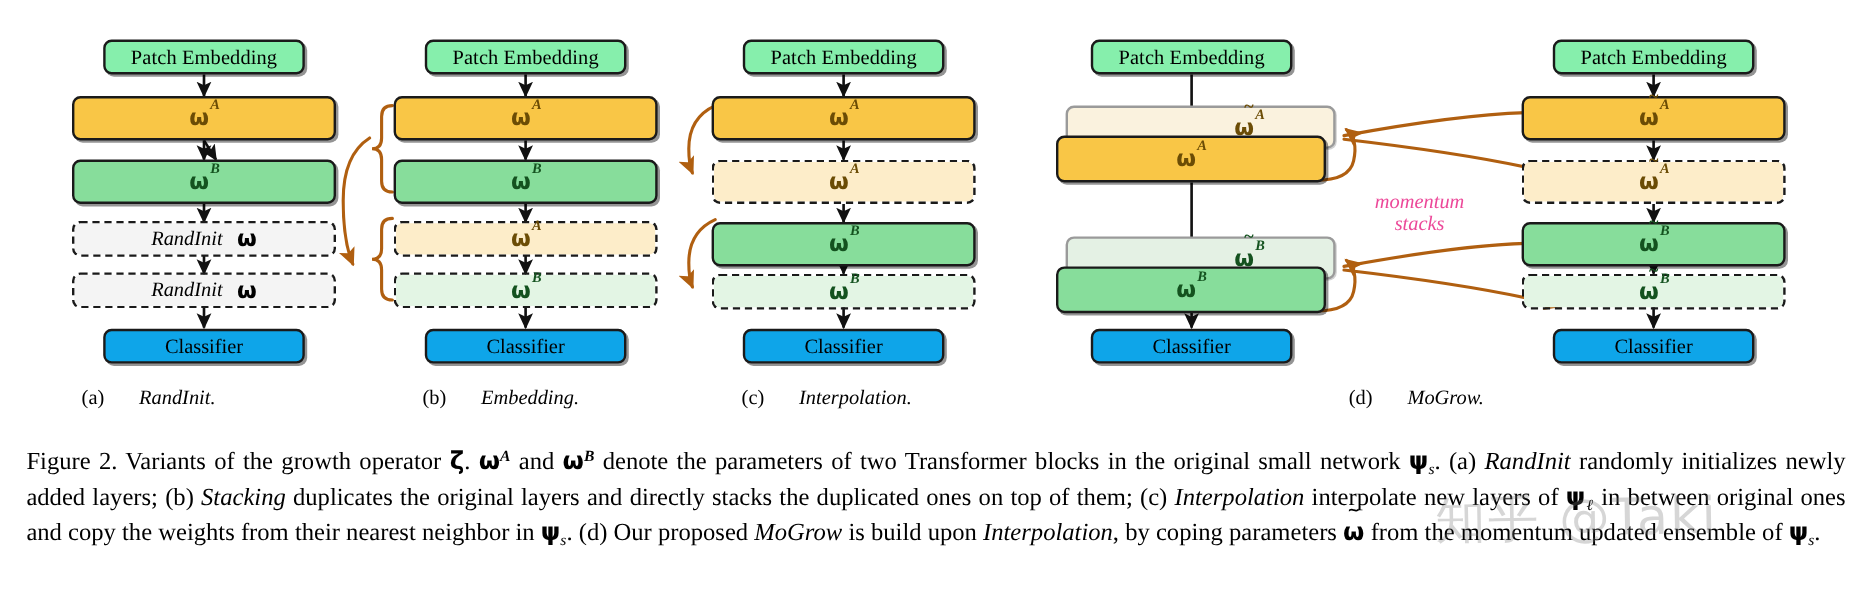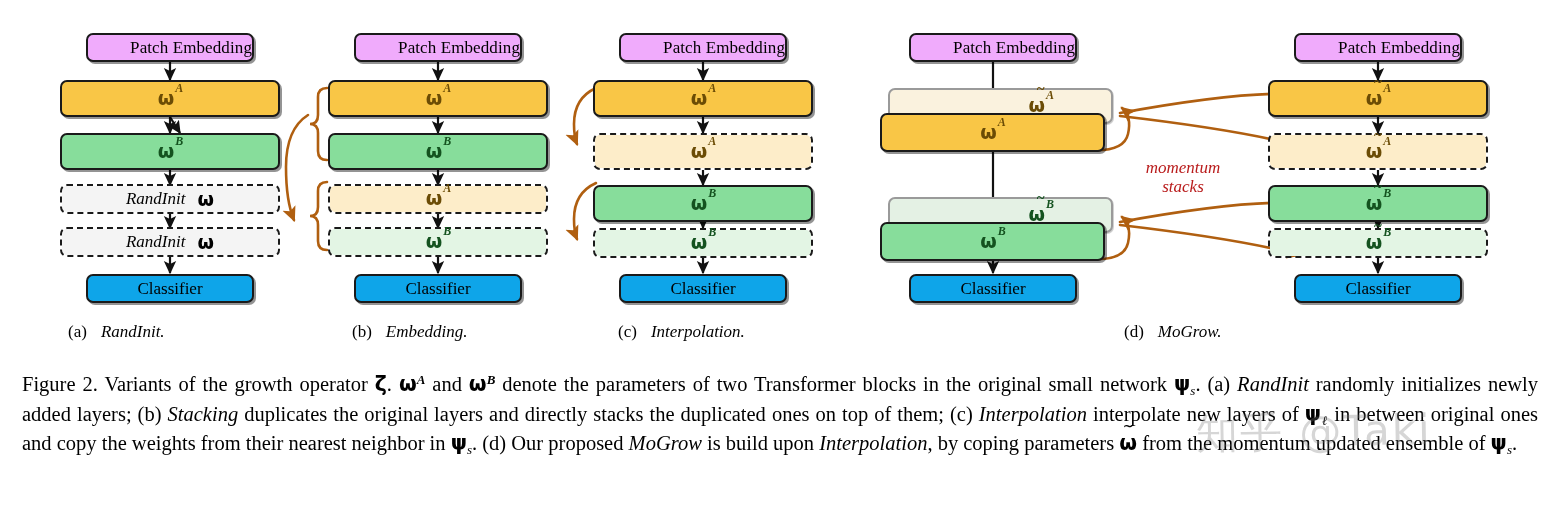--- a/index.html
+++ b/index.html
@@ -31,46 +31,46 @@
   .sup{font-size:12px;font-style:italic;font-weight:bold;vertical-align:super;
        position:relative;top:-6px;left:1px;}
   .wsym{font-family:"DejaVu Sans",sans-serif;font-weight:bold;font-size:19px;}
   .wtil{position:relative;display:inline-block;}
   .wtil .tilde{
     position:absolute;left:50%;top:-12px;transform:translateX(-50%);
     font-size:15px;font-weight:bold;line-height:1;
   }
 
   
-  .c-patch{background:#f0abfc;justify-content:flex-end;}
+  .c-patch{background:#86efac;}
   .c-class{background:#0ea5e9;}
   .c-amber{background:#f9c646;}
   .c-amber-l{background:#fdedc9;}
   .c-amber-g{background:#faf2de;}
   .c-green{background:#87dd9b;}
   .c-green-l{background:#e3f5e4;}
   .c-green-g{background:#e4f1e4;}
   .c-gray{background:#f4f4f4;}
 
   .lbl-amber{color:#6b4c05;}
   .lbl-green{color:#14521f;}
 
   
   .momentum{
     position:absolute;text-align:center;font-style:italic;
-    color:#b91c1c;font-size:17px;line-height:1.12;
+    color:#ec4899;font-size:17px;line-height:1.12;
     font-family:"Liberation Serif","DejaVu Serif",serif;
   }
 
   
   .subcap{
     position:absolute;font-size:17px;white-space:nowrap;
   }
   .subcap .tag{font-style:normal;}
-  .subcap .nm{font-style:italic;margin-left:14px;}
+  .subcap .nm{font-style:italic;margin-left:29px;}
 
   
   #caption{
     position:absolute;left:22px;top:371px;width:1516px;
     font-size:20.5px;line-height:27.6px;text-align:justify;
     font-family:"Liberation Serif","DejaVu Serif",serif;
   }
   #caption i{font-style:italic;}
   .mt{font-family:"DejaVu Sans",sans-serif;font-weight:bold;}
   .supc{font-size:13px;font-style:italic;font-weight:bold;position:relative;top:-7px;}

